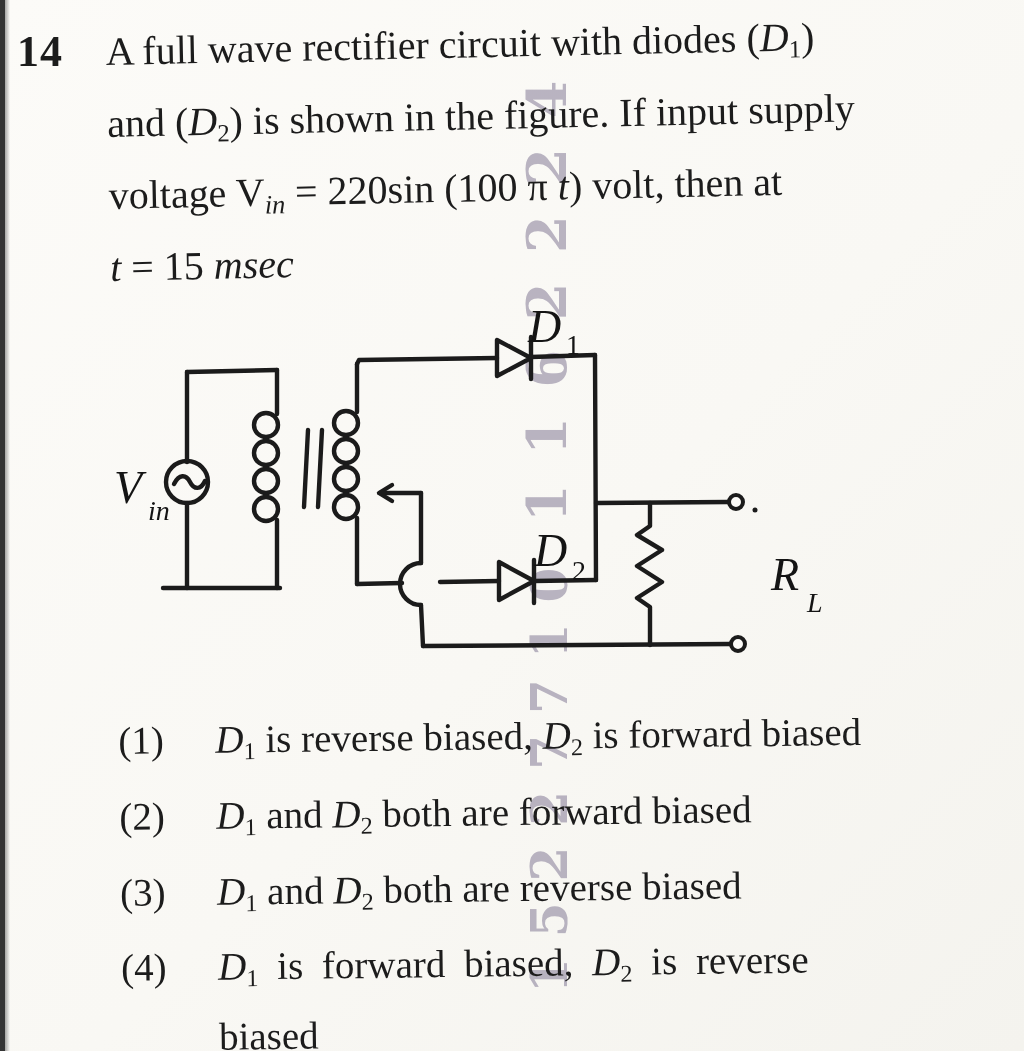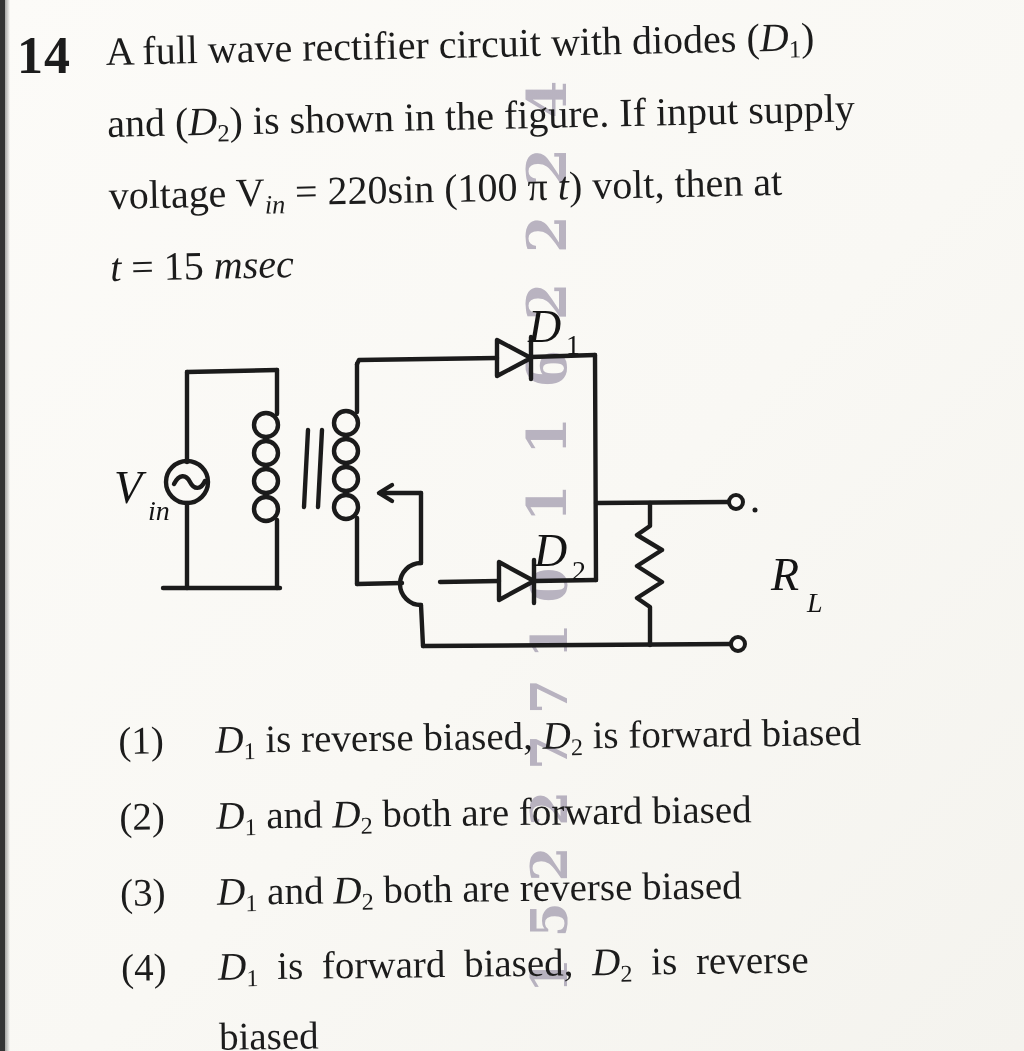--- a/index.html
+++ b/index.html
@@ -21,21 +21,21 @@
     font-family:"DejaVu Serif",serif; font-weight:bold;
     color:rgba(132,122,150,.55); filter:blur(.6px);
     transform:rotate(-90deg);
   }
   .wm-upper { left:325px; top:268px; width:444px; height:64px;
     font-size:54px; letter-spacing:.55em; line-height:64px; }
   .wm-lower { left:330px; top:742px; width:440px; height:62px;
     font-size:50px; letter-spacing:.42em; line-height:62px; }
 
   
-  .qnum { position:absolute; left:17px; top:26px; font-size:52px; font-weight:bold; letter-spacing:1px; }
+  .qnum { position:absolute; left:17px; top:26px; font-size:44px; font-weight:bold; letter-spacing:1px; }
   .qtext {
     position:absolute; left:105px; top:22px; width:815px;
     font-size:40px; line-height:60px;
     transform:rotate(-1.2deg); transform-origin:left top;
   }
   .mi { font-style:italic; }
   .msub { font-size:.62em; vertical-align:-.28em; }
   .vsub { font-size:.66em; vertical-align:-.3em; font-style:italic; }
 
   

